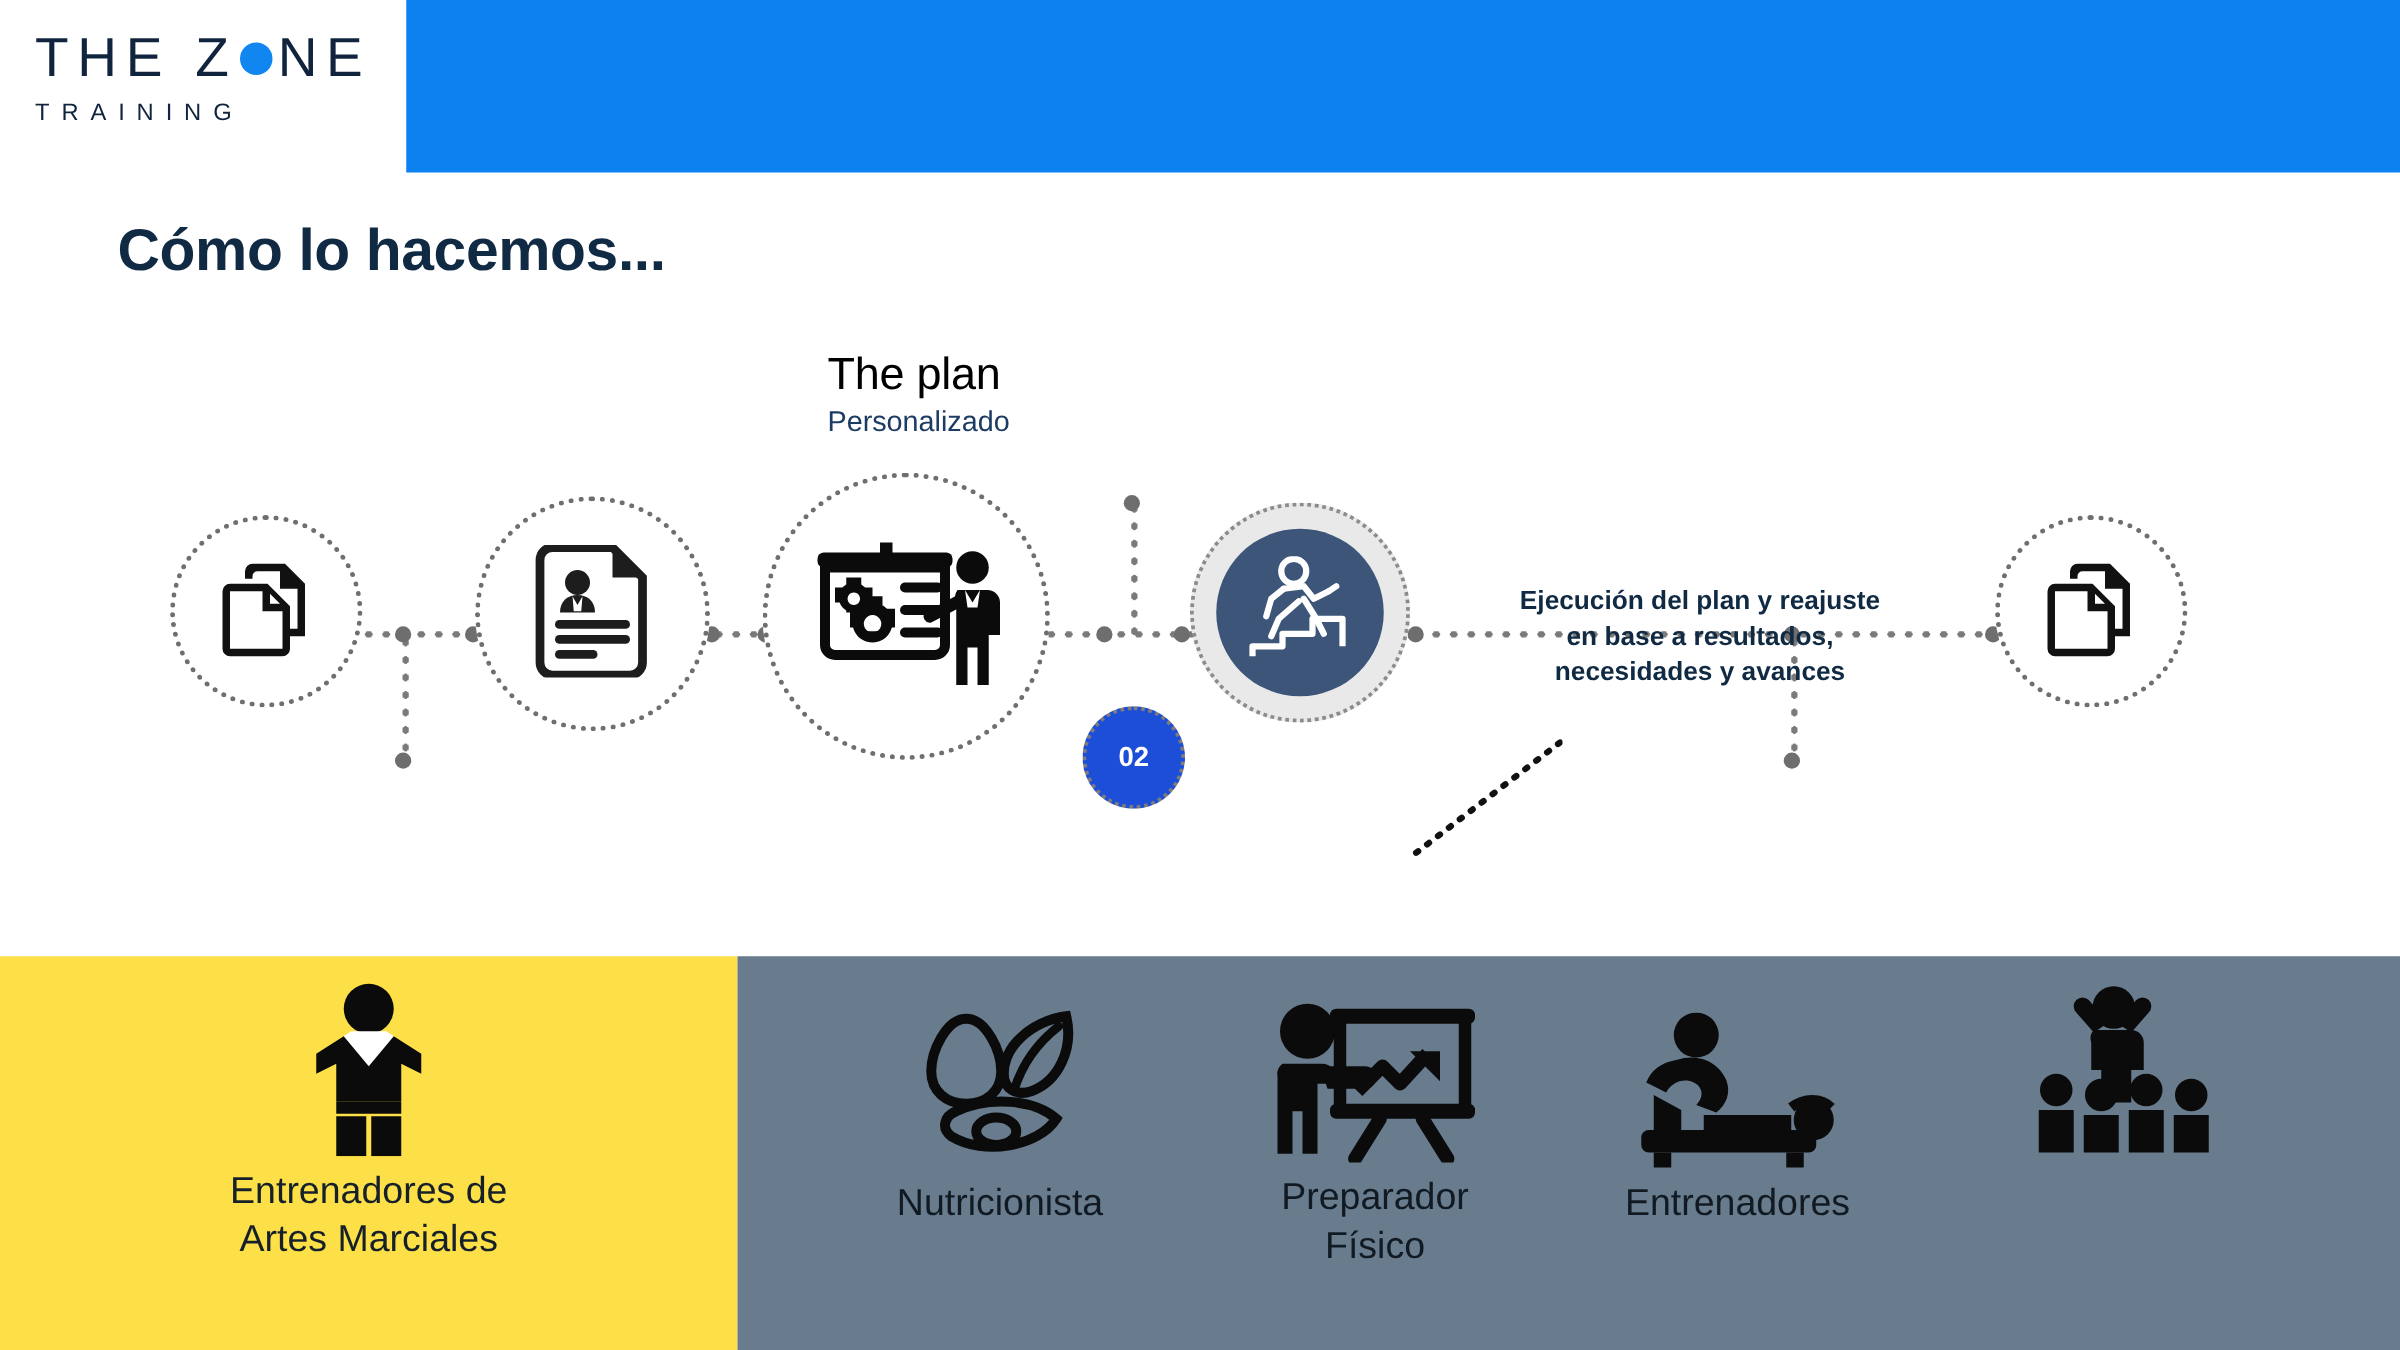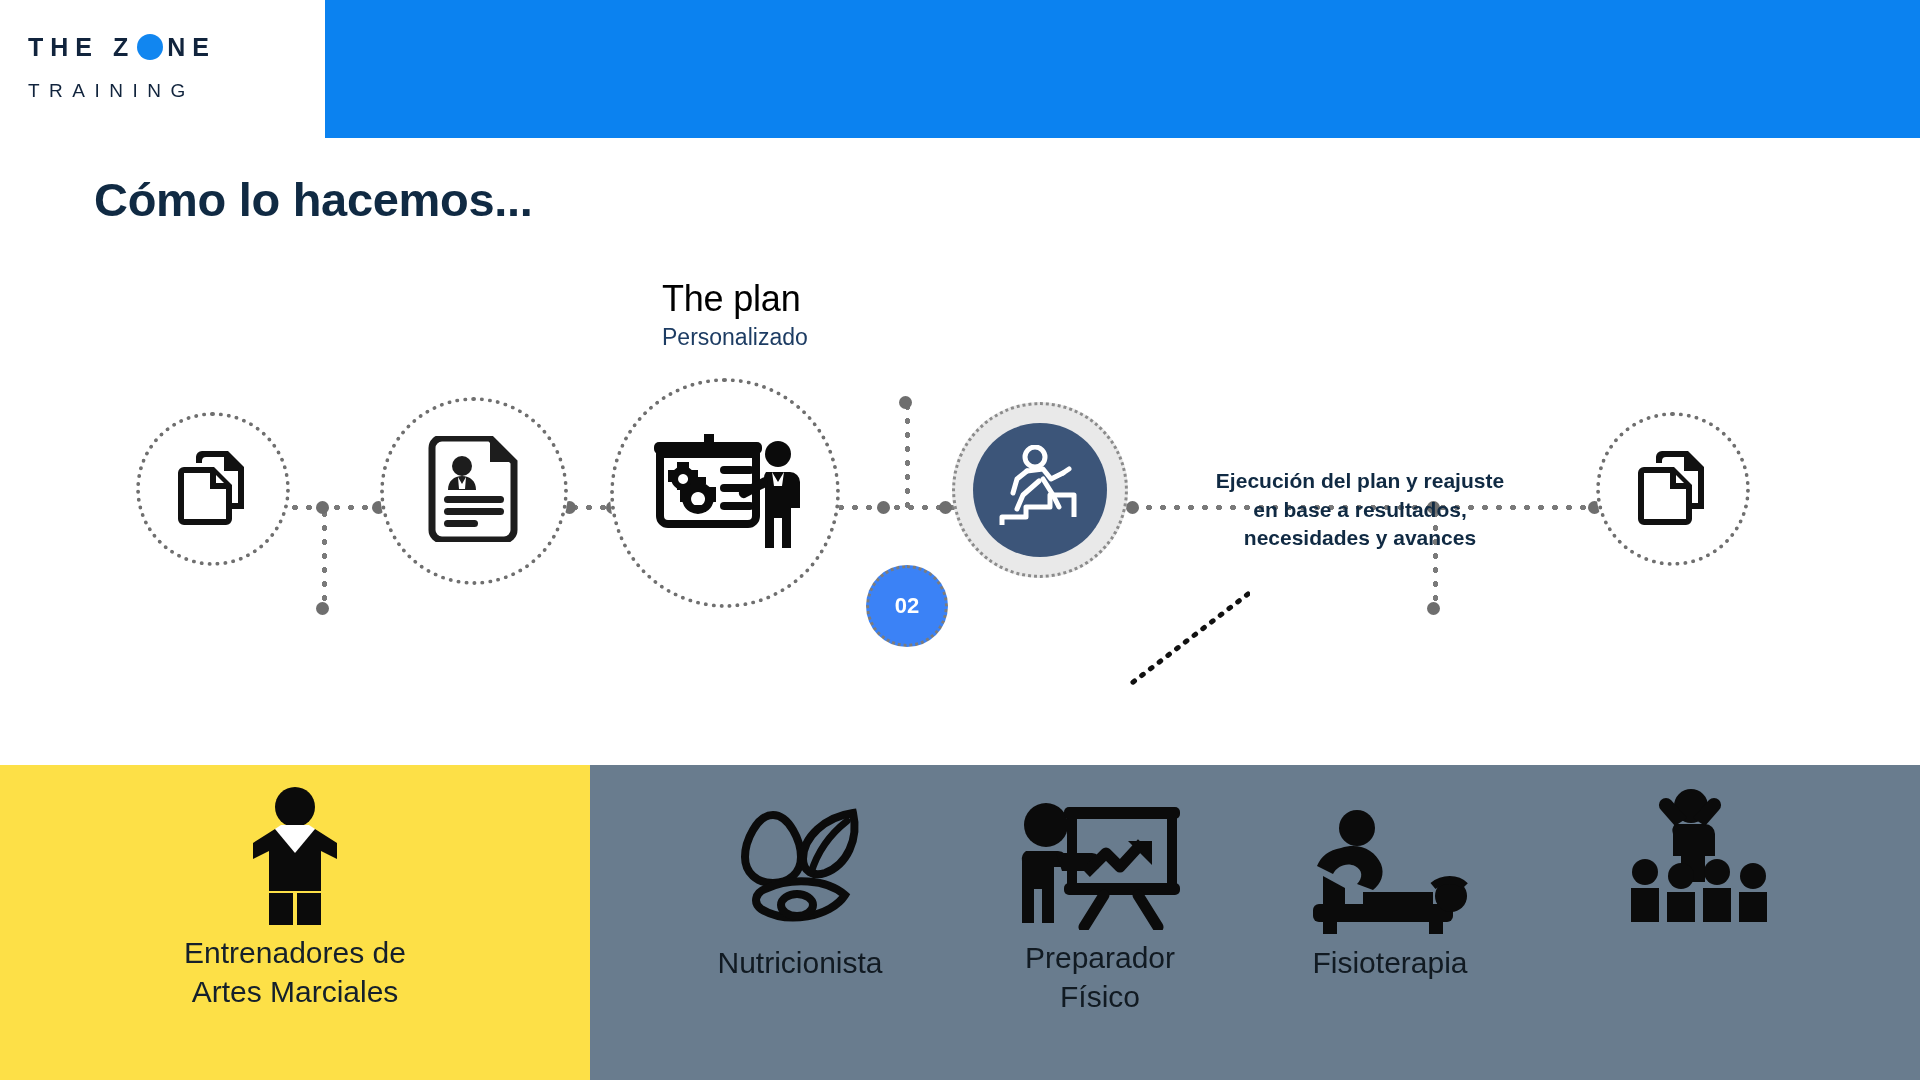--- a/index.html
+++ b/index.html
@@ -8,21 +8,21 @@
     background:#ffffff;
     font-family:"Liberation Sans", sans-serif;
     overflow:hidden;
     position:relative;
   }
   
   .header{position:absolute;left:0;top:0;width:1920px;height:140px;}
   .header-bar{position:absolute;left:325px;top:0;width:1595px;height:138px;background:#0b82f0;}
   .logo{position:absolute;left:28px;top:24px;width:280px;}
   .logo-main{display:flex;align-items:center;height:46px;}
-  .logo-main span{font-size:25px;font-weight:700;letter-spacing:7px;color:#11243d;line-height:1;text-align:center;}
+  .logo-main span{font-size:44px;font-weight:400;letter-spacing:7px;color:#11243d;line-height:1;text-align:center;}
   .logo-dot{display:inline-block;width:26px;height:26px;border-radius:50%;background:#1186f0;margin:0 4px 0 2px;}
   .logo-sub{margin-top:10px;font-size:19px;font-weight:400;letter-spacing:9.5px;color:#11243d;}
 
   
   .page-title{position:absolute;left:70px;top:172px;font-size:47px;font-weight:700;color:#102a43;letter-spacing:-0.3px;margin-left:24px;}
 
   
   .diagram{position:absolute;left:0;top:230px;width:1920px;height:530px;}
 
   .track{position:absolute;left:260px;top:275px;width:1420px;height:5px;
@@ -33,21 +33,21 @@
     background-size:5px 14px;background-repeat:repeat-y;}
   .joint{position:absolute;width:13px;height:13px;border-radius:50%;background:#6e6e6e;}
 
   .node{position:absolute;border-radius:50%;border:4px dotted #6f6f6f;
         display:flex;align-items:center;justify-content:center;background:#fff;}
 
   .hub{position:absolute;left:952px;top:172px;width:170px;height:170px;border-radius:50%;
        background:#e9e9e9;border:3px dotted #8b8b8b;display:flex;align-items:center;justify-content:center;}
   .hub-inner{width:134px;height:134px;border-radius:50%;background:#3c5579;display:flex;align-items:center;justify-content:center;}
 
-  .badge{position:absolute;width:76px;height:76px;border-radius:50%;background:#3b82f6;
+  .badge{position:absolute;width:76px;height:76px;border-radius:50%;background:#1d4ed8;
          border:3px dotted #7c7c7c;color:#fff;font-size:22px;font-weight:700;
          display:flex;align-items:center;justify-content:center;}
 
   .lbl{position:absolute;color:#12305f;}
   .lbl .t{font-size:36px;font-weight:400;color:#000000;letter-spacing:-0.2px;line-height:1.05;}
   .lbl .s{font-size:23px;font-weight:400;color:#1d3c63;margin-top:6px;}
   .lbl .s.caps{letter-spacing:0.6px;}
 
   .zone-label{position:absolute;left:1482px;top:635px;}
   .zone-label .t{font-size:30px;color:#123363;}
@@ -262,21 +262,21 @@
           <path d="M36 38 c18 -6 34 2 40 16 c4 10 0 20 -8 26 l-16 -6 c6 -6 6 -14 -2 -18 c-8 -4 -18 0 -22 8 l-16 -8 c4 -10 12 -16 24 -18 z" fill="#0b0b0b"></path>
           <path d="M18 66 l22 12 v24 h-22 z" fill="#0b0b0b"></path>
           <rect x="8" y="94" width="140" height="18" rx="6" fill="#0b0b0b"></rect>
           <path d="M58 82 h70 v14 H58 z" fill="#0b0b0b"></path>
           <circle cx="146" cy="86" r="16" fill="#0b0b0b"></circle>
           <path d="M128 76 c10 -8 24 -8 32 0" fill="none" stroke="#0b0b0b" stroke-width="8"></path>
           <rect x="18" y="112" width="14" height="12" fill="#0b0b0b"></rect>
           <rect x="124" y="112" width="14" height="12" fill="#0b0b0b"></rect>
         </svg>
       </div>
-      <div class="cap" style="white-space:pre-line;">Fisioterapia</div>
+      <div class="cap" style="white-space:pre-line;">Entrenadores</div>
     </div>
 
     <div class="svc" style="left:945px;top:20px;width:330px;">
       <div class="ic">
         <svg width="150" height="145" viewBox="0 0 150 145">
           <circle cx="66" cy="26" r="17" fill="#0b0b0b"></circle>
           <path d="M50 44 h30 a10 10 0 0 1 10 10 v22 h-10 v26 h-24 V76 h-8 V54 a10 10 0 0 1 2 -10 z" fill="#0b0b0b"></path>
           <path d="M50 46 l-14 -16 a7 7 0 0 1 10 -10 l16 18 z" fill="#0b0b0b"></path>
           <path d="M80 46 l14 -16 a7 7 0 0 0 -10 -10 l-16 18 z" fill="#0b0b0b"></path>
           <circle cx="20" cy="92" r="13" fill="#0b0b0b"></circle>

